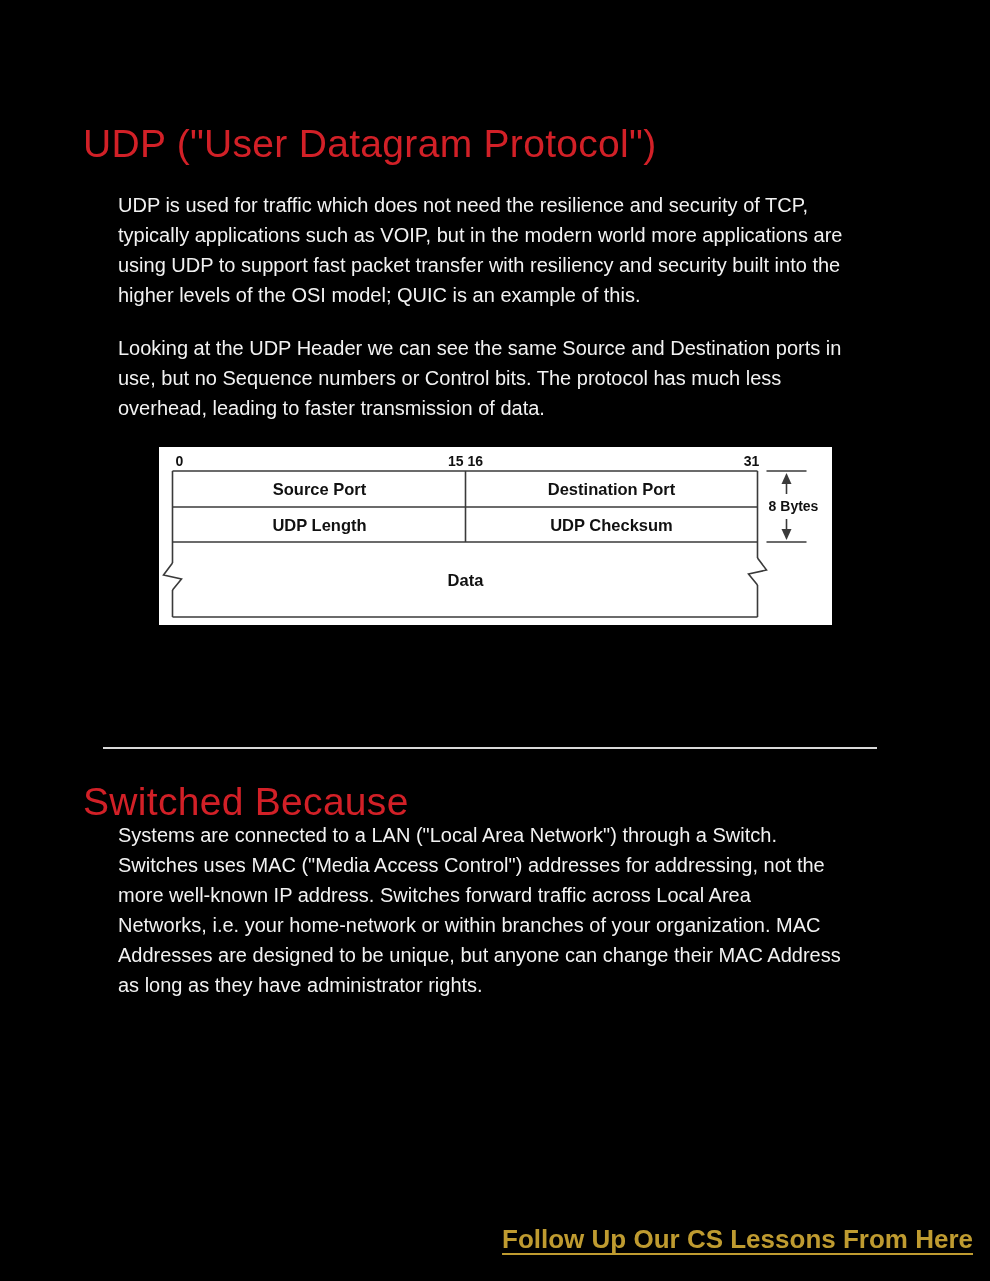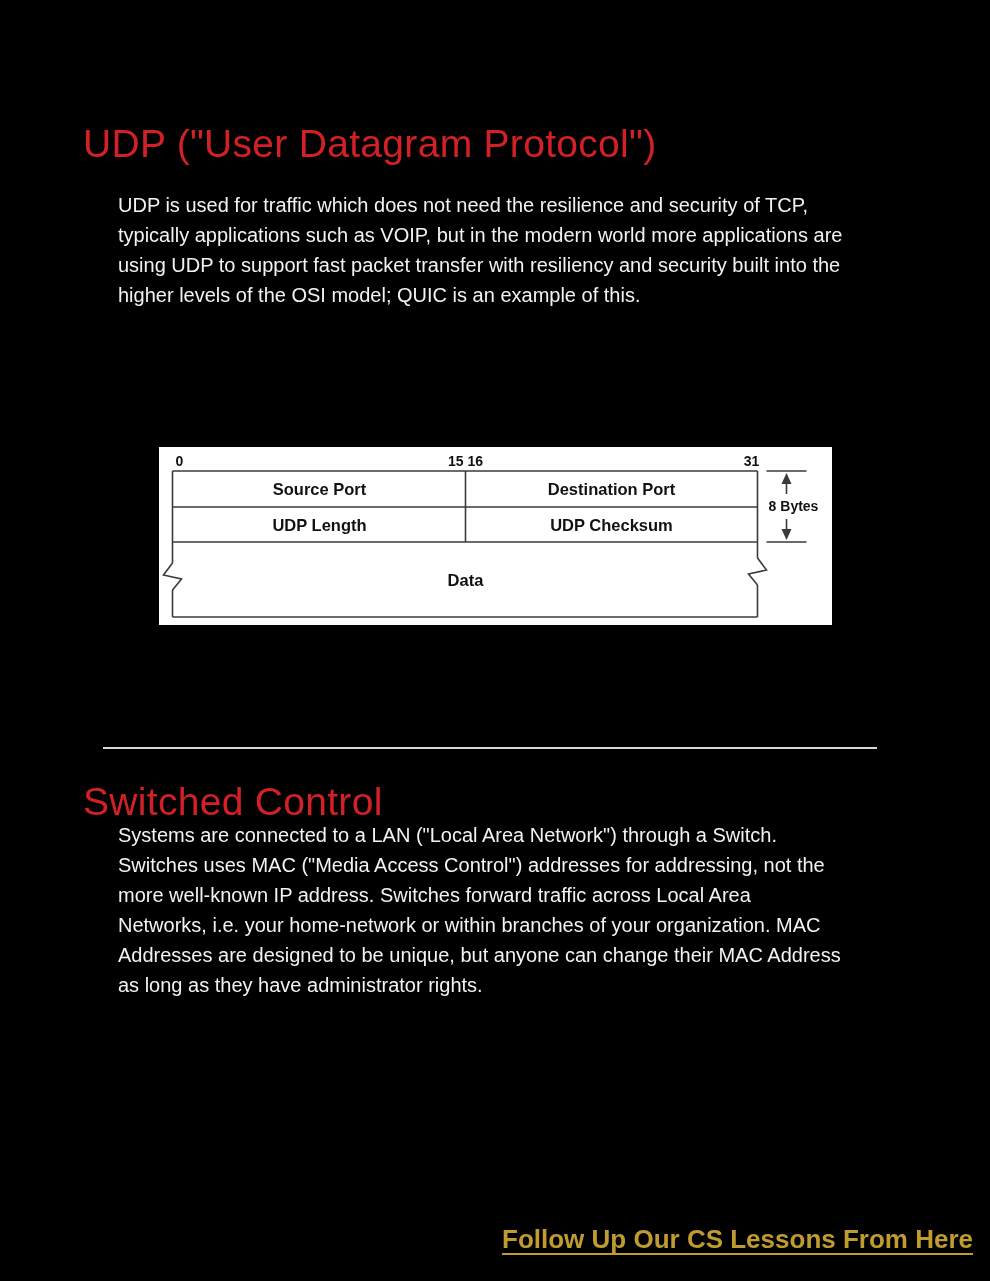--- a/index.html
+++ b/index.html
@@ -89,20 +89,23 @@
 
 <div class="page">
 
   <h1 class="heading heading-udp">UDP ("User Datagram Protocol")</h1>
 
   <p class="para para-1">UDP is used for traffic which does not need the resilience and security of TCP,
 typically applications such as VOIP, but in the modern world more applications are
 using UDP to support fast packet transfer with resiliency and security built into the
 higher levels of the OSI model; QUIC is an example of this.</p>
 
+  <p class="para para-2">Looking at the UDP Header we can see the same Source and Destination ports in
+use, but no Sequence numbers or Control bits. The protocol has much less
+overhead, leading to faster transmission of data.</p>
 
   <div class="diagram">
     <svg viewBox="0 0 672 178">
 
       <text class="bit-label" x="16" y="19" text-anchor="start">0</text>
       <text class="bit-label" x="306" y="19" text-anchor="middle">15 16</text>
       <text class="bit-label" x="592" y="19" text-anchor="middle">31</text>
 
       <line x1="13" y1="24" x2="598" y2="24"></line>
       <line x1="13" y1="60" x2="598" y2="60"></line>
@@ -128,21 +131,21 @@
       <text class="bit-label" x="634" y="64" text-anchor="middle">8 Bytes</text>
       <line x1="627" y1="72" x2="627" y2="85"></line>
       <polygon points="622,82 632,82 627,93"></polygon>
       <line x1="607" y1="95" x2="647" y2="95"></line>
     </svg>
   </div>
 
 
   <div class="divider"></div>
 
-  <h1 class="heading heading-switched">Switched Control</h1>
+  <h1 class="heading heading-switched">Switched Because</h1>
 
   <p class="para para-4">Systems are connected to a LAN ("Local Area Network") through a Switch.
 Switches uses MAC ("Media Access Control") addresses for addressing, not the
 more well-known IP address. Switches forward traffic across Local Area
 Networks, i.e. your home-network or within branches of your organization. MAC
 Addresses are designed to be unique, but anyone can change their MAC Address
 as long as they have administrator rights.</p>
 
   <a class="footer-link">Follow Up Our CS Lessons From Here</a>
 

